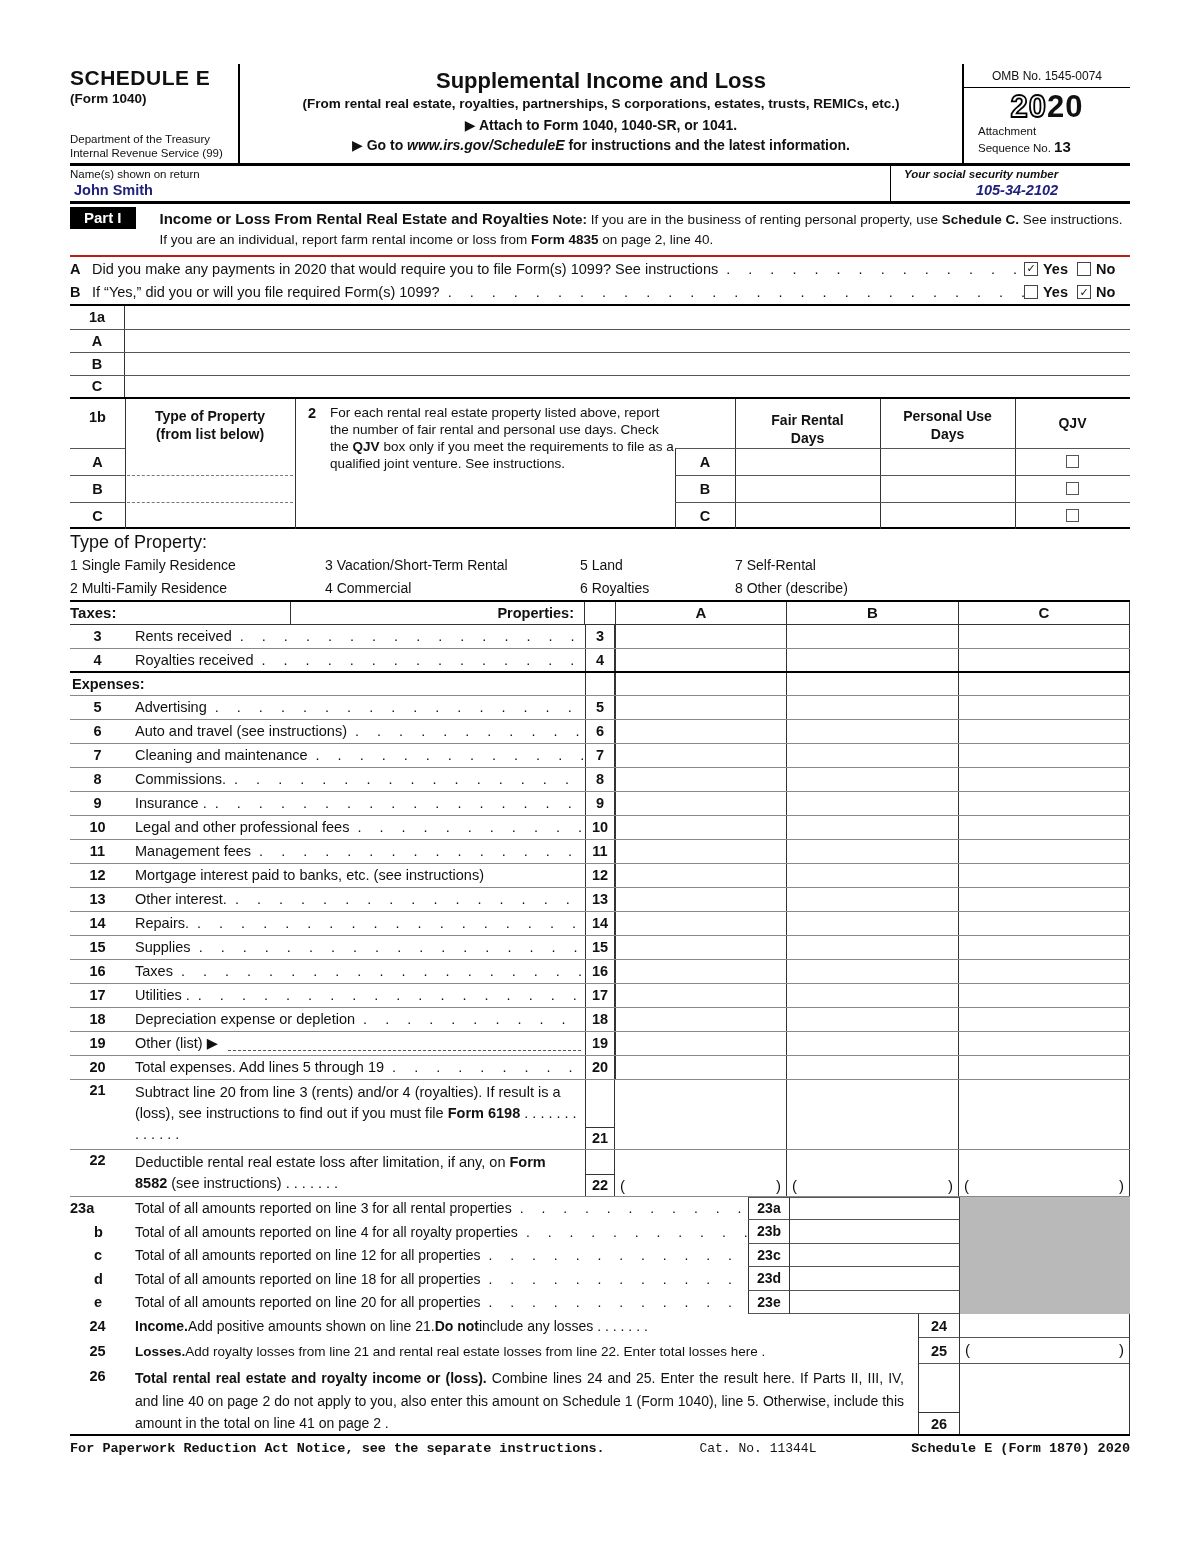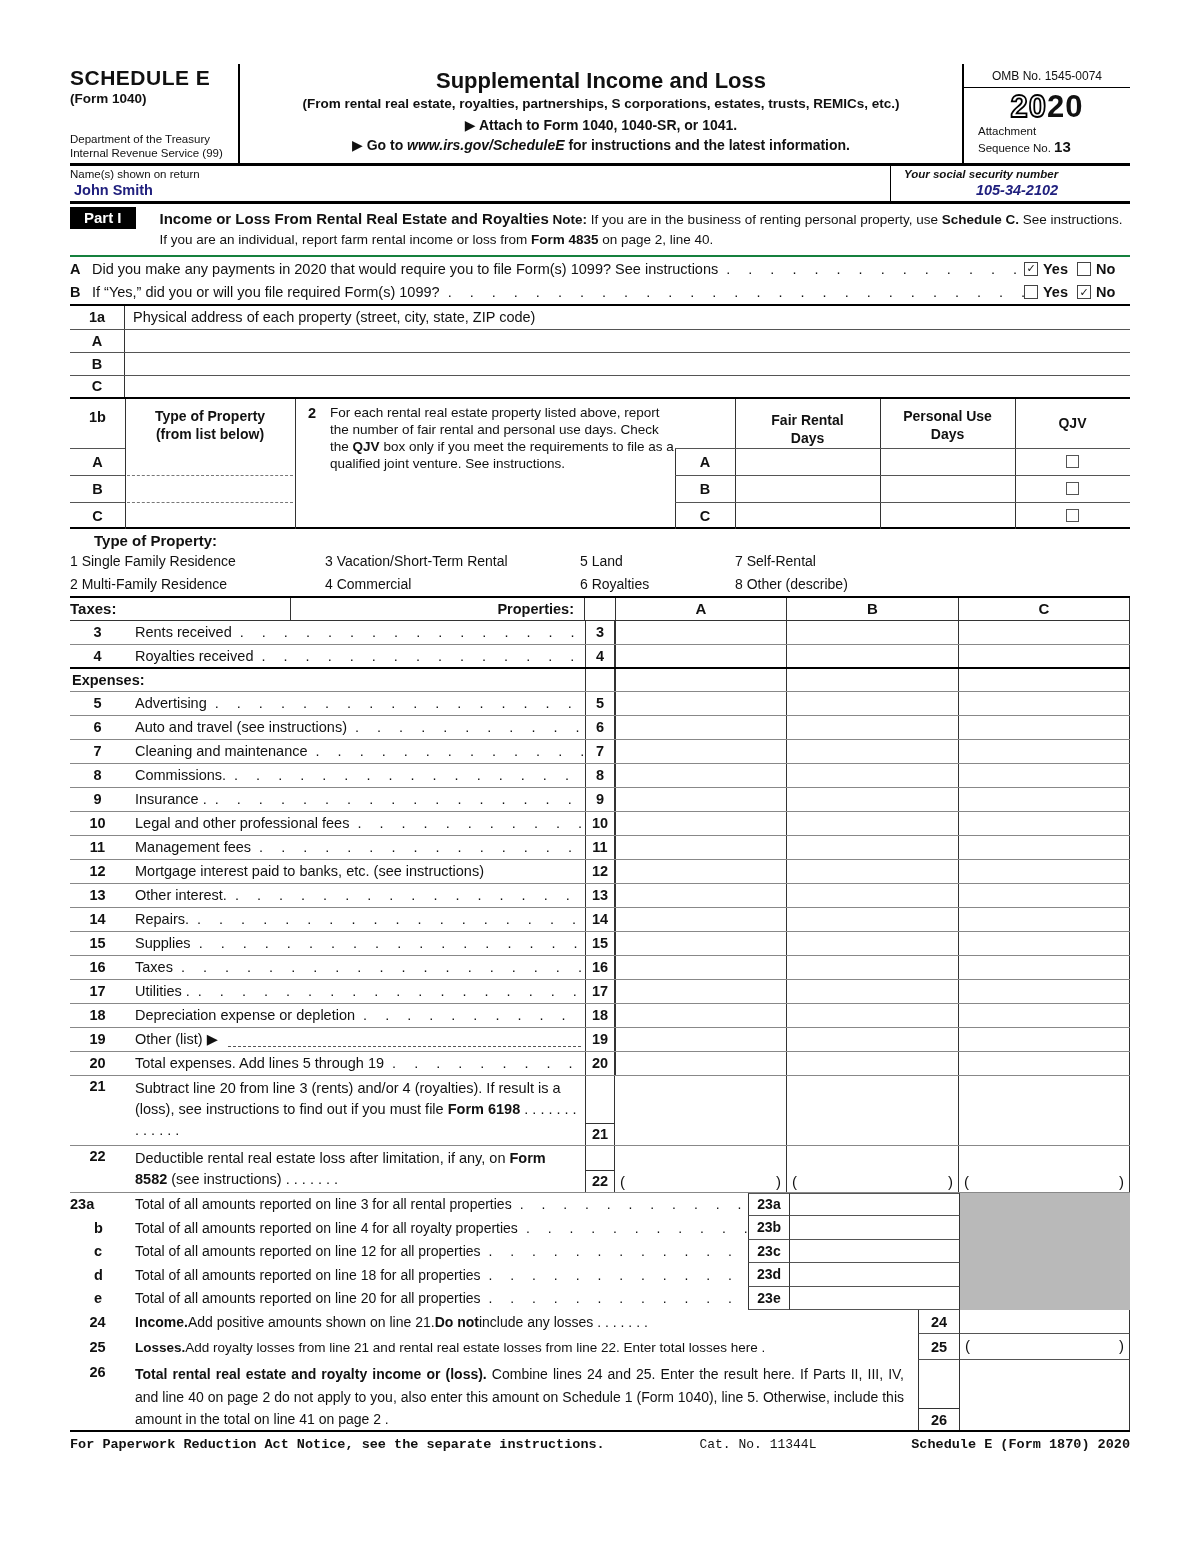--- a/index.html
+++ b/index.html
@@ -33,21 +33,21 @@
   
   .namerow { display:flex; border-bottom:3px solid #000; }
   .name-left { flex:1; padding:2px 0 3px; }
   .small-label { font-size:11.5px; }
   .name-val { font-size:14.5px; margin:2px 0 0 4px; }
   .ssn-box { width:240px; border-left:1px solid #000000; padding:2px 0 3px 13px;font-style:italic; }
   .ssn-box .small-label { font-weight:bold; }
   .ssn-val { font-size:14.5px; text-align:center; margin-top:2px; }
 
   
-  .partrow { display:flex; align-items:flex-start; padding:3px 0 4px; border-bottom:2px solid #15803d; }
+  .partrow { display:flex; align-items:flex-start; padding:3px 0 4px; border-bottom:2px solid #b91c1c; }
   .part-badge { background:#000; color:#fff; font-weight:bold; font-size:15px;
                 padding:2px 14px 3px; margin-right:24px; flex:none; }
   .part-text { flex:1; font-size:13.5px; line-height:1.5; padding-top:1px; }
 
   
   .qrow { display:flex; align-items:center; font-size:14.5px; height:24px; }
   .qrow.last { border-bottom:2.5px solid #000; height:25px; }
   .q-letter { font-weight:bold; width:22px; flex:none; }
   .q-text { flex:none; }
   .leader { flex:1; overflow:hidden; white-space:nowrap; letter-spacing:7px; padding:0 8px; color:#111; }
@@ -70,21 +70,21 @@
   .vline { position:absolute; width:0; border-left:1.5px solid #333; }
   .hline { position:absolute; height:0; border-top:1px solid #555; }
   .hline-dash { position:absolute; height:0; border-top:1.5px dashed #777; }
   .t1b-head { font-weight:bold; text-align:center; font-size:14px; line-height:1.3; }
   .t1b-letter { font-weight:bold; text-align:center; }
   .instr2 { display:flex; font-size:13.5px; line-height:1.28; }
   .instr2 .n2 { font-weight:bold; margin-right:14px; font-size:14.5px; }
   .qjv-cb { width:13px; height:13px; border:1.5px solid #555; background:#fff; }
 
   
-  .top-title { font-weight:bold; font-size:15px; padding:3px 0 1px;margin-left:24px; }
+  .top-title { font-weight:normal; font-size:18px; padding:3px 0 1px; }
   .top-row { display:flex; font-size:14px; height:23px; align-items:center; }
   .top-c1 { width:255px; } .top-c2 { width:255px; } .top-c3 { width:155px; } .top-c4 { flex:1; }
 
   
   .grid-row { display:flex; align-items:center; border-bottom:1px solid #888; }
   .gr-num { width:55px; flex:none; text-align:center; font-weight:bold; font-size:14.5px; }
   .gr-label { width:460px; flex:none; display:flex; align-items:flex-end; font-size:14.5px; padding-left:10px; }
   .gr-code { width:30px; flex:none; text-align:center; font-weight:bold; font-size:14.5px;
              border-left:1.5px solid #333; border-right:1.5px solid #333; align-self:stretch;
              display:flex; align-items:center; justify-content:center; }
@@ -210,21 +210,20 @@
     <span class="leader">.   .   .   .   .   .   .   .   .   .   .   .   .   .   .   .   .   .   .   .   .   .   .   .   .   .   .   .</span>
     <span class="cb"></span>
     <span class="cb-lab">Yes</span>
     <span class="cb">✓</span>
     <span class="cb-lab">No</span>
   </div>
 
   <div>
     <div class="t1a-row hdr1a">
       <div class="t1a-num">1a</div>
-      <div class="t1a-body">Physical address of each property (street, city, state, ZIP code)</div>
     </div>
     <div class="t1a-row">
       <div class="t1a-num">A</div>
       <div class="t1a-body"></div>
     </div>
     <div class="t1a-row">
       <div class="t1a-num">B</div>
       <div class="t1a-body"></div>
     </div>
     <div class="t1a-row endrow">

